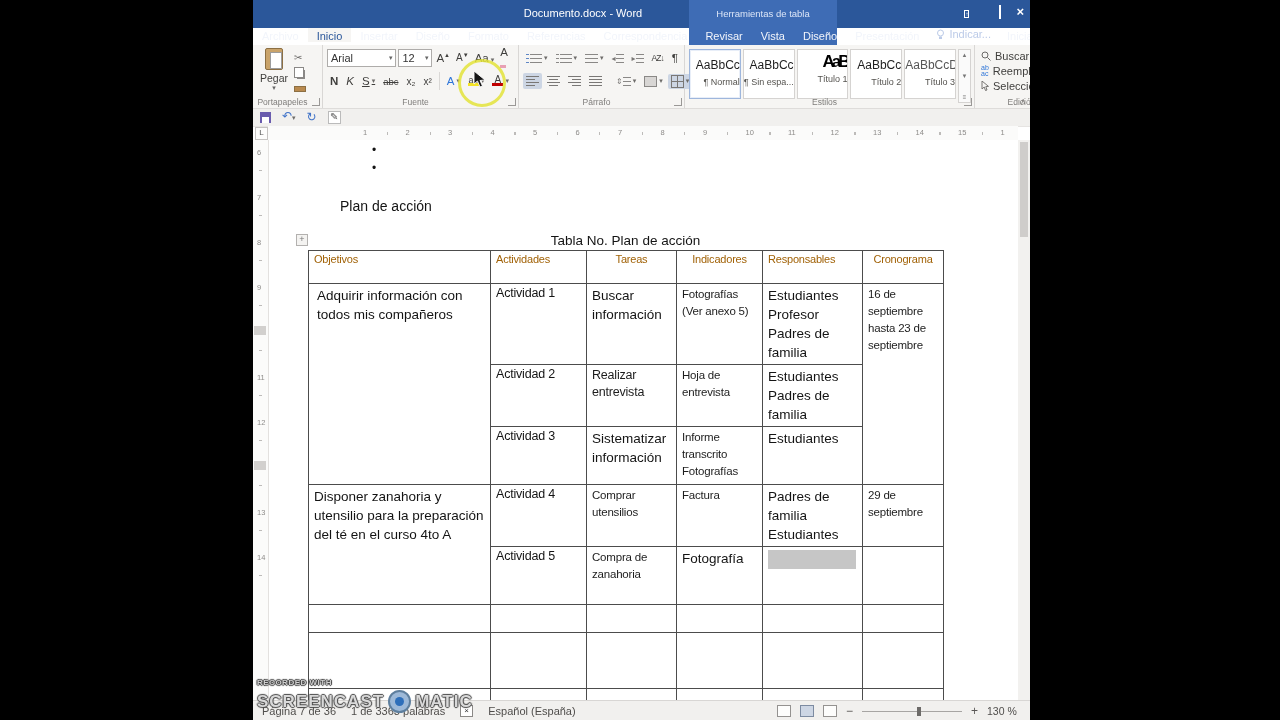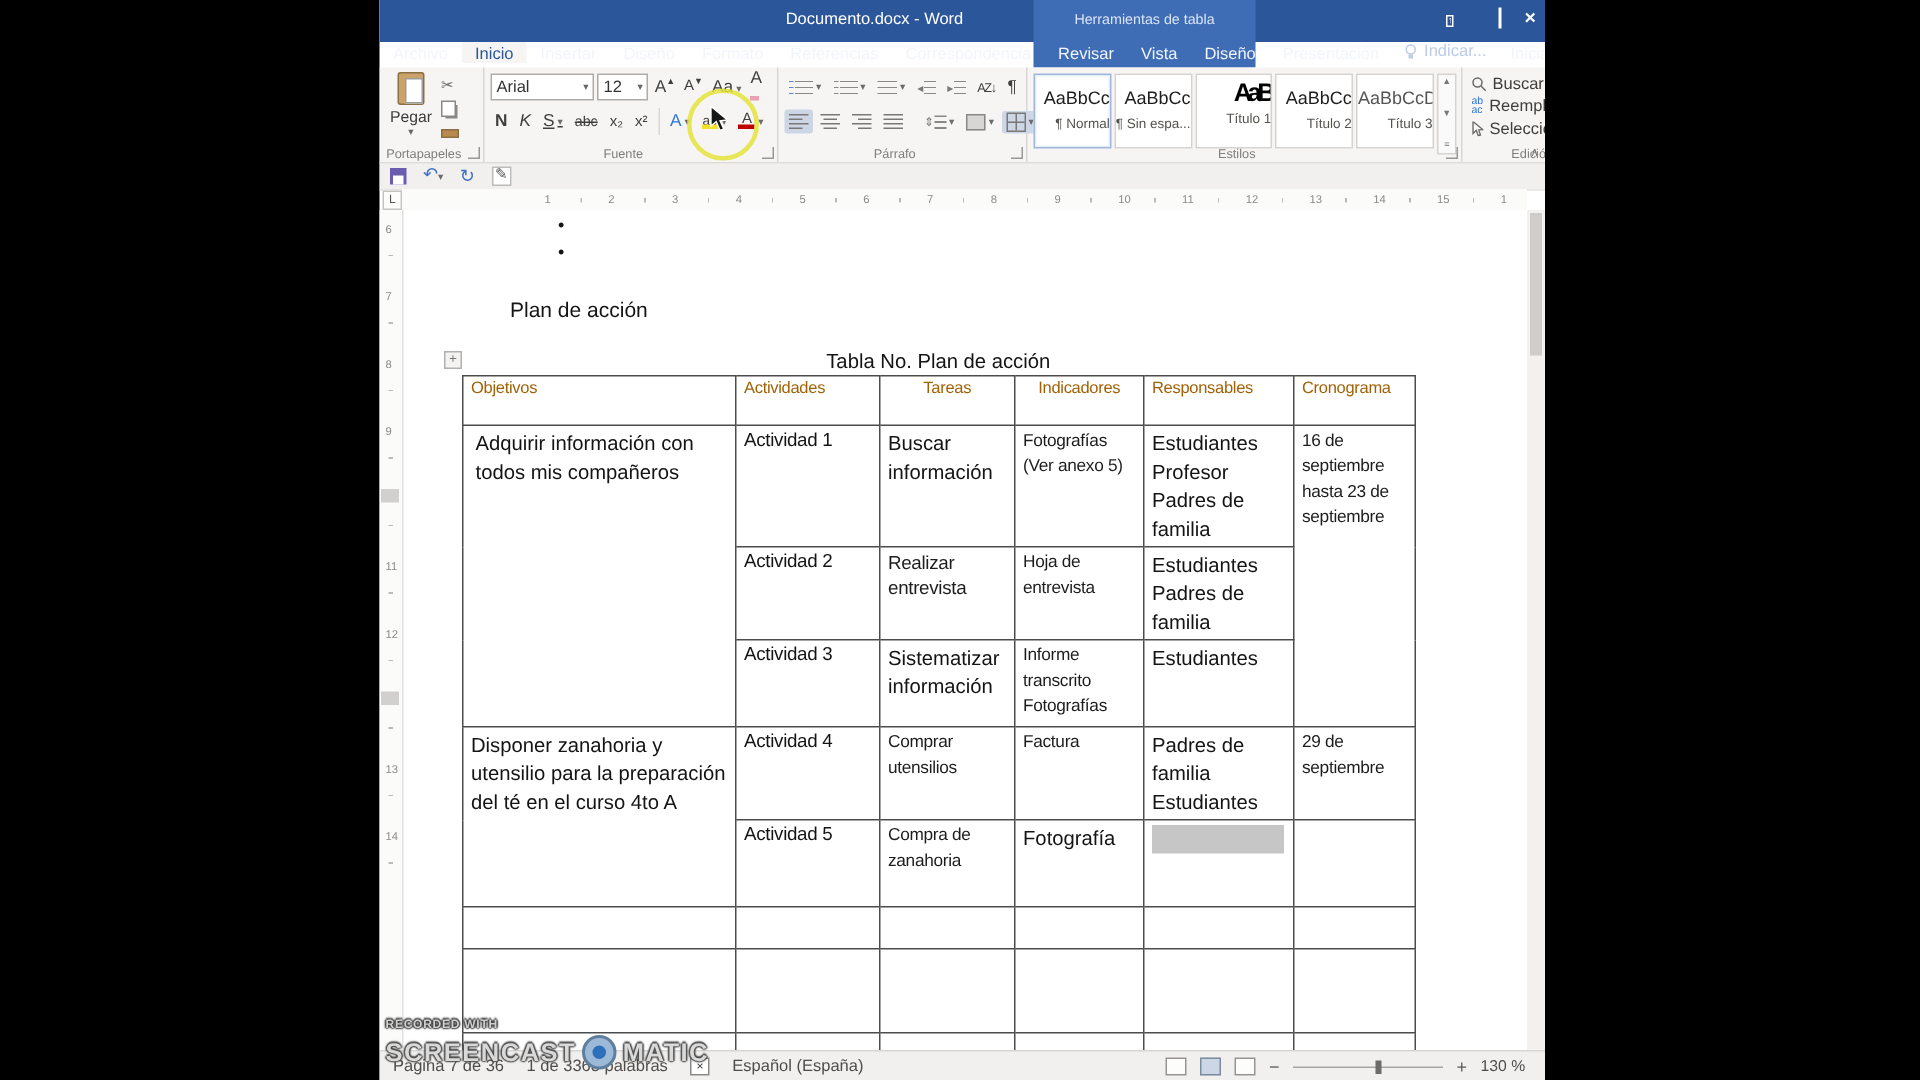--- a/index.html
+++ b/index.html
@@ -420,21 +420,21 @@
             <col style="width:100px">
             <col style="width:81px">
           </colgroup>
         <tbody>
             <tr style="height:33px">
           <th class="hdr">Objetivos</th>
           <th class="hdr">Actividades</th>
           <th class="hdr" style="text-align:center">Tareas</th>
           <th class="hdr" style="text-align:center">Indicadores</th>
           <th class="hdr">Responsables</th>
-          <th class="hdr" style="text-align:left">Cronograma</th>
+          <th class="hdr" style="text-align:center">Cronograma</th>
         </tr>
         <tr style="height:80px">
           <td class="f-a vmid" rowspan="3" style="padding-left:8px">Adquirir información con todos mis compañeros</td>
           <td class="act">Actividad 1</td>
           <td class="f-a">Buscar información</td>
           <td class="f-c">Fotografías (Ver anexo 5)</td>
           <td class="f-a">Estudiantes Profesor Padres de familia</td>
           <td class="f-c vmid" rowspan="3">16 de septiembre hasta 23 de septiembre</td>
         </tr>
         <tr style="height:57px">

